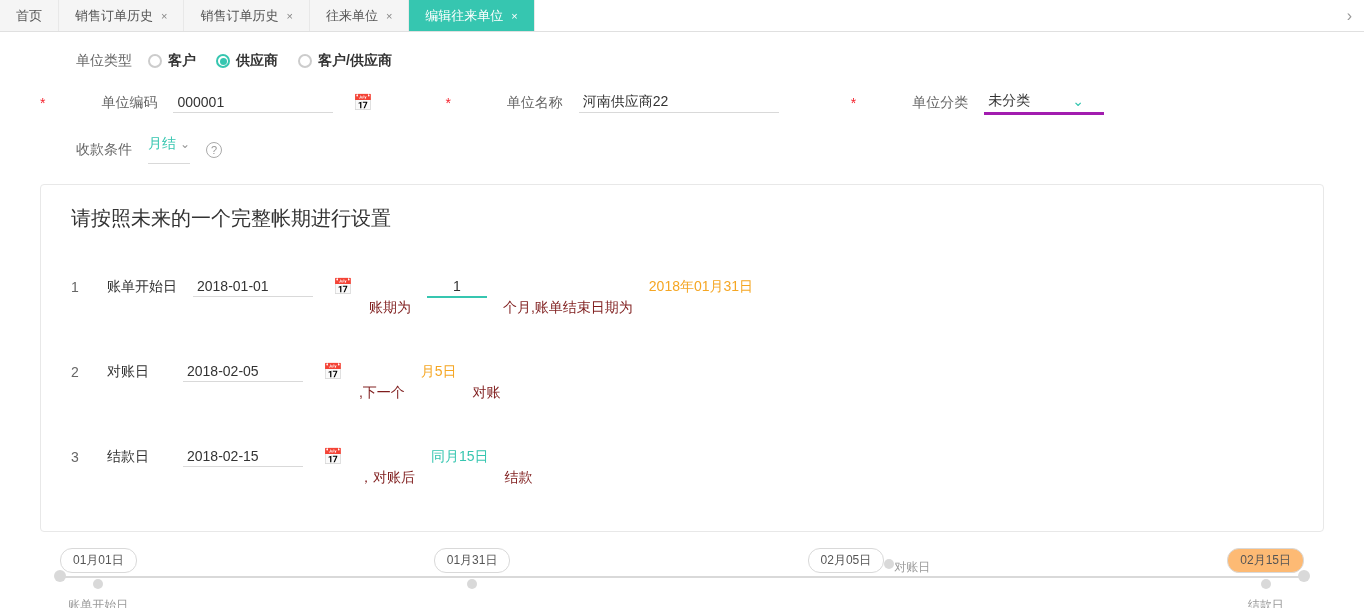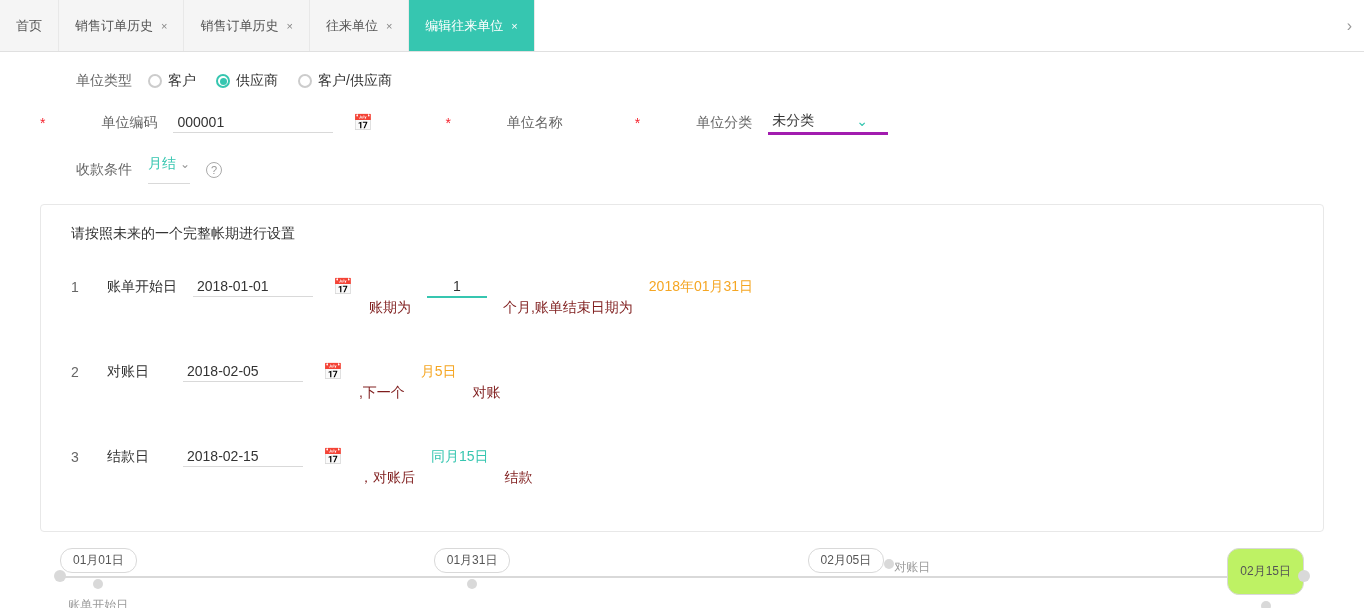--- a/index.html
+++ b/index.html
@@ -4,21 +4,21 @@
   <style>
     * { box-sizing: border-box; margin: 0; padding: 0; }
     body { font-family: 'Microsoft YaHei', Arial, sans-serif; font-size: 14px; color: #333; background: #f5f5f5; }
 
     
     .tabs-bar {
       display: flex;
       align-items: stretch;
       background: #fff;
       border-bottom: 1px solid #e0e0e0;
-      height: 52px;
+      height: 32px;
       padding-left: 0;
     }
     .tab-item {
       display: flex;
       align-items: center;
       padding: 0 16px;
       cursor: pointer;
       font-size: 13px;
       color: #555;
       border-right: 1px solid #e8e8e8;
@@ -68,20 +68,21 @@
       margin-left: 36px;
     }
     .required-star {
       color: #f5222d;
       margin-right: 4px;
     }
     .radio-group {
       display: flex;
       align-items: center;
       gap: 20px;
+      font-weight: bold;
     }
     .radio-item {
       display: flex;
       align-items: center;
       gap: 6px;
       cursor: pointer;
     }
     .radio-circle {
       width: 14px;
       height: 14px;
@@ -156,23 +157,23 @@
     }
 
     
     .period-box {
       border: 1px solid #e8e8e8;
       border-radius: 4px;
       padding: 20px 30px;
       margin-bottom: 16px;
     }
     .period-title {
-      font-size: 14px;
-      color: #333;
-      margin-bottom: 13px;
+      font-size: 20px;
+      color: #333;
+      margin-bottom: 24px;
     }
     .period-row {
       display: flex;
       align-items: center;
       margin-bottom: 24px;
       gap: 16px;
     }
     .period-num {
       width: 20px;
       color: #666;
@@ -273,20 +274,21 @@
 
   <div class="form-row">
     <span class="required-star">*</span>
     <span class="form-label">单位编码</span>
     <input class="form-input" type="text" value="000001" style="">
     <span class="calendar-icon">📅</span>
 
     <span style="margin-left:40px;"></span>
     <span class="required-star">*</span>
     <span class="form-label">单位名称</span>
+    <input class="form-input" type="text" style="width: 200px;" value="河南供应商22">
 
     <span style="margin-left:40px;"></span>
     <span class="required-star">*</span>
     <span class="form-label">单位分类</span>
     <div class="unit-classify-select">
       <span style="min-width:60px;">未分类</span>
       <span style="color:#36c6b0;font-size:14px;">⌄</span>
     </div>
   </div>
 
@@ -357,21 +359,21 @@
         <div style="font-size:12px;color:#999;margin-top:18px;white-space:nowrap;text-decoration:underline;">账单结束日</div>
       </div>
 
       <div style="display:flex;flex-direction:row;align-items:center;position:relative;">
         <div style="border:1px solid #d9d9d9;border-radius:12px;padding:3px 12px;font-size:12px;color:#555;background:#fff;white-space:nowrap;margin-bottom:6px;">02月05日</div>
         <div style="width:10px;height:10px;border-radius:50%;background:#d9d9d9;z-index:2;"></div>
         <div style="font-size:12px;color:#999;margin-top:8px;white-space:nowrap;">对账日</div>
       </div>
 
       <div style="display:flex;flex-direction:column;align-items:center;position:relative;">
-        <div style="border:1px solid #d9d9d9;border-radius:12px;padding:14px 12px;font-size:12px;color:#555;background:#bef264;white-space:nowrap;margin-bottom:6px;">02月15日</div>
+        <div style="border:1px solid #d9d9d9;border-radius:12px;padding:3px 12px;font-size:12px;color:#555;background:#fdba74;white-space:nowrap;margin-bottom:6px;">02月15日</div>
         <div style="width:10px;height:10px;border-radius:50%;background:#d9d9d9;z-index:2;"></div>
         <div style="font-size:12px;color:#999;margin-top:8px;white-space:nowrap;">结款日</div>
       </div>
 
     </div>
   </div>
 
 </div>
 
 </body></html>

